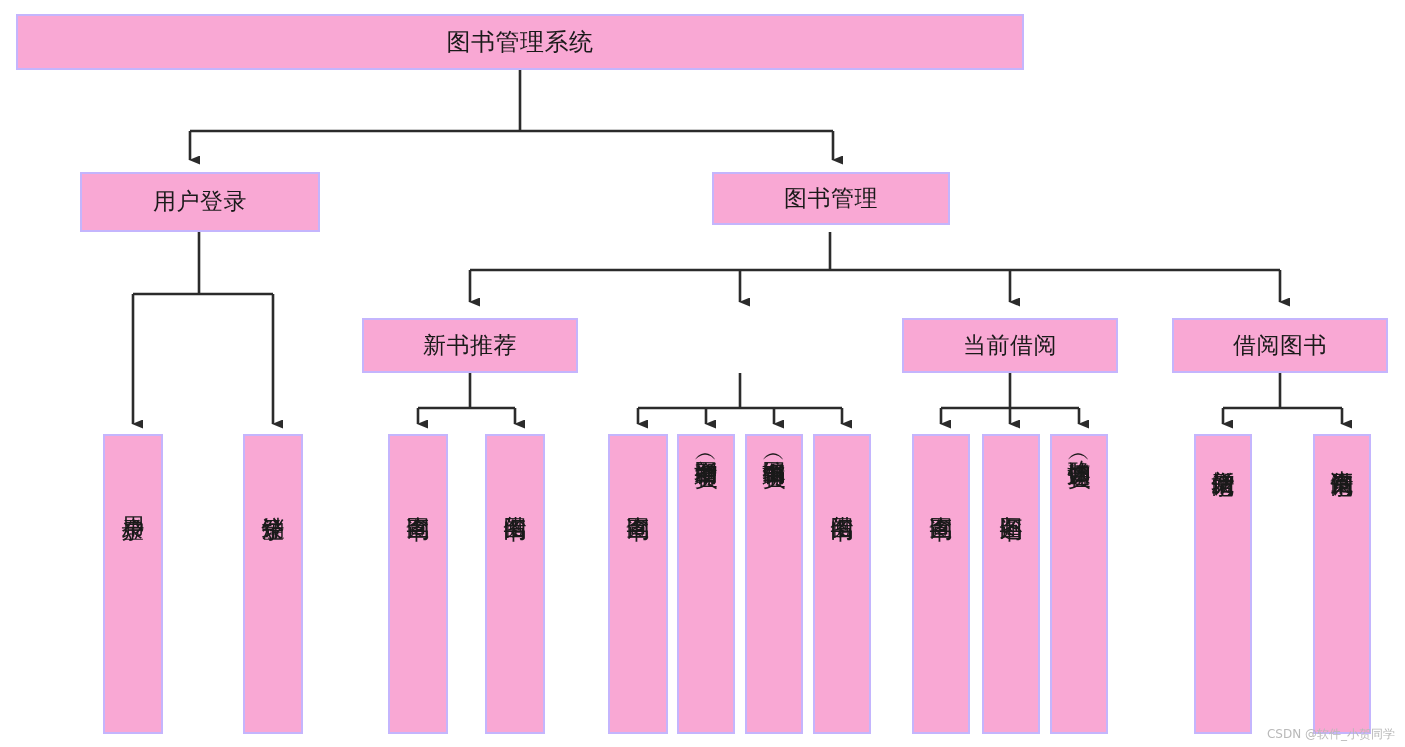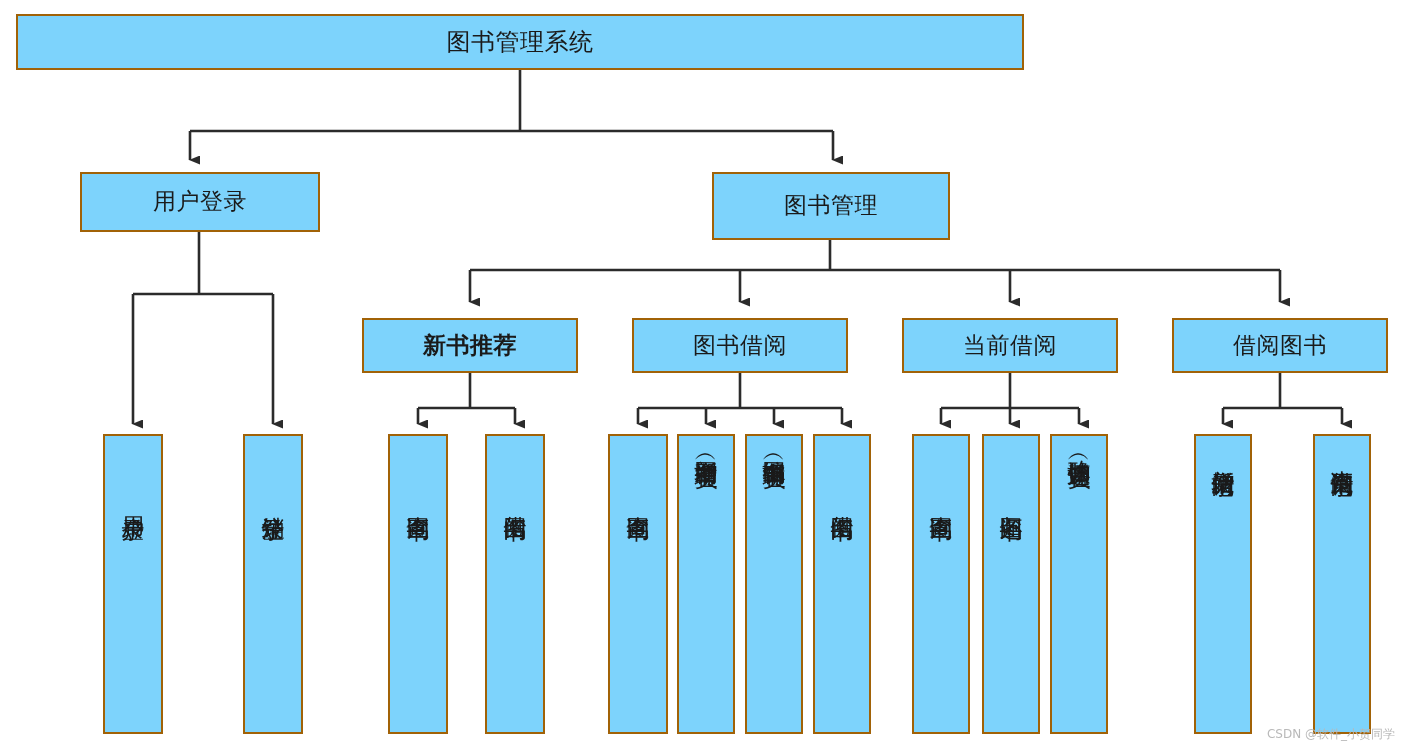--- a/index.html
+++ b/index.html
@@ -22,22 +22,22 @@
     position: absolute;
     left: 0;
     top: 0;
     width: 1405px;
     height: 747px;
     pointer-events: none;
   }
   .node {
     position: absolute;
     box-sizing: border-box;
-    background: #7dd3fc;
-    border: 2px solid #a16207;
+    background: #f9a8d4;
+    border: 2px solid #c4b5fd;
     display: flex;
     align-items: center;
     justify-content: center;
     color: #1a1a1a;
   }
   .node-label {
     display: block;
     text-align: center;
     line-height: 1.12;
     letter-spacing: 0.5px;
@@ -139,29 +139,26 @@
     </g>
   </svg>
 
   <div class="node h root" style="left:16px; top:14px; width:1008px; height:56px;">
     <span class="node-label">图书管理系统</span>
   </div>
 
   <div class="node h" style="left:80px; top:172px; width:240px; height:60px;">
     <span class="node-label">用户登录</span>
   </div>
-  <div class="node h" style="left:712px; top:172px; width:238px; height:68px;">
+  <div class="node h" style="left:712px; top:172px; width:238px; height:53px;">
     <span class="node-label">图书管理</span>
   </div>
 
-  <div class="node h" style="left:362px; top:318px; width:216px; height:55px;font-weight:bold;">
+  <div class="node h" style="left:362px; top:318px; width:216px; height:55px;">
     <span class="node-label">新书推荐</span>
-  </div>
-  <div class="node h" style="left:632px; top:318px; width:216px; height:55px;">
-    <span class="node-label">图书借阅</span>
   </div>
   <div class="node h" style="left:902px; top:318px; width:216px; height:55px;">
     <span class="node-label">当前借阅</span>
   </div>
   <div class="node h" style="left:1172px; top:318px; width:216px; height:55px;">
     <span class="node-label">借阅图书</span>
   </div>
 
   <div class="node v short" style="left:103px; top:434px; width:60px; height:300px;">
     <span class="node-label">用户登录</span>

